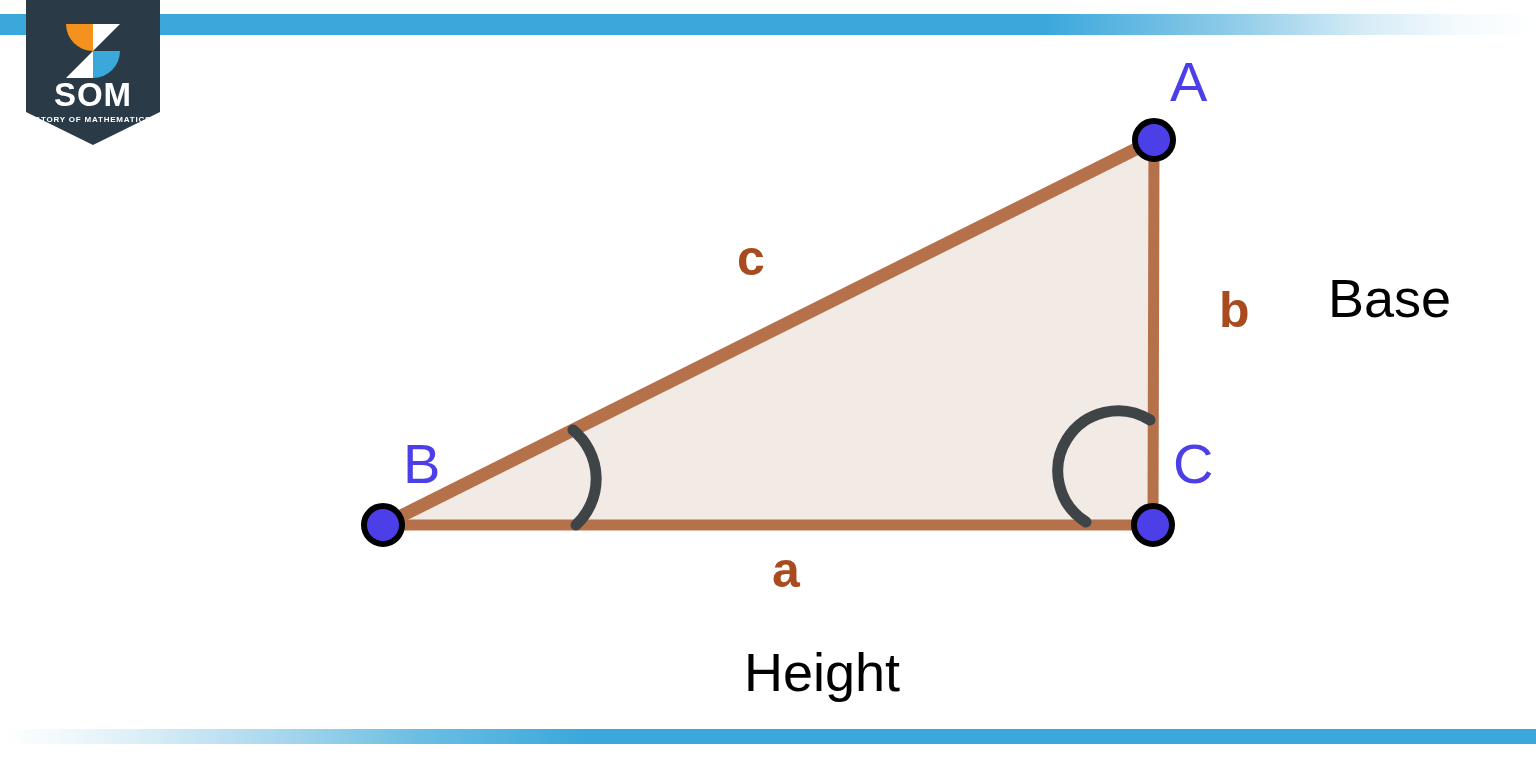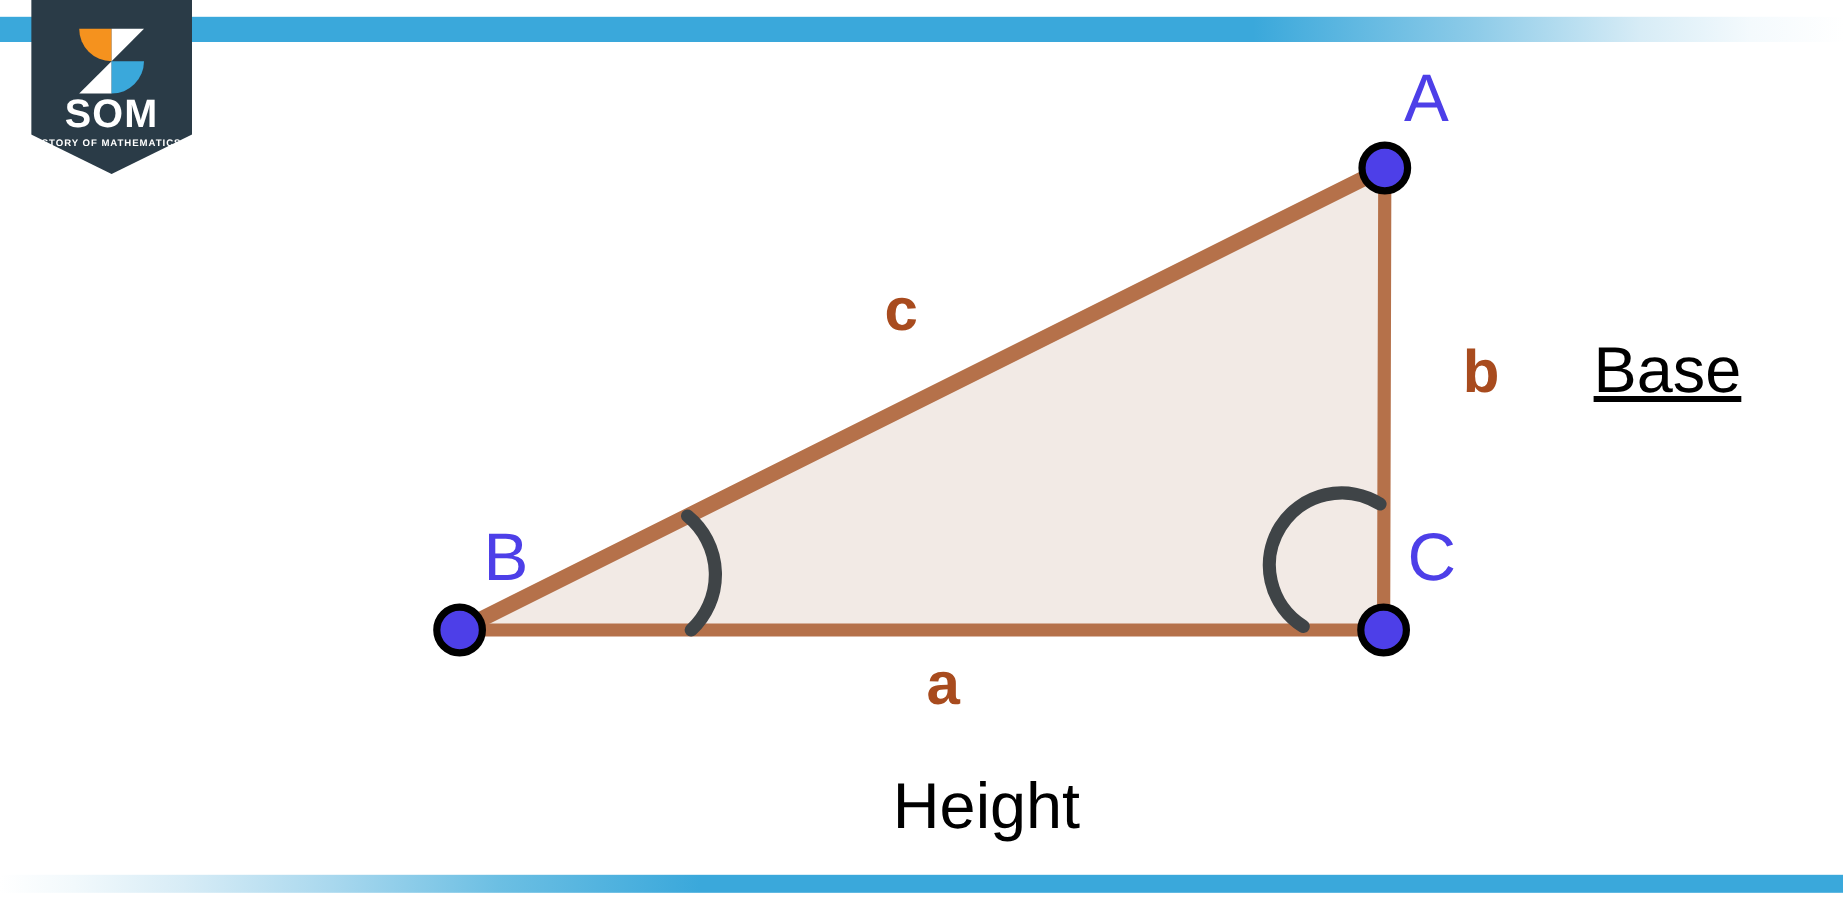--- a/index.html
+++ b/index.html
@@ -113,16 +113,16 @@
   </svg>
 
   <div class="lbl vertex-label" style="left:1170px; top:54px; color:#4d3fe8;">A</div>
   <div class="lbl vertex-label" style="left:403px; top:436px; color:#4d3fe8;">B</div>
   <div class="lbl vertex-label" style="left:1173px; top:436px; color:#4d3fe8;">C</div>
 
   <div class="lbl side-label" style="left:737px; top:233px; color:#a84b1e;">c</div>
   <div class="lbl side-label" style="left:1219px; top:285px; color:#a84b1e;">b</div>
   <div class="lbl side-label" style="left:772px; top:545px; color:#a84b1e;">a</div>
 
-  <div class="lbl word-label" style="left:1328px; top:282px;text-decoration:underline;">Base</div>
+  <div class="lbl word-label" style="left:1328px; top:271px;">Base</div>
   <div class="lbl word-label" style="left:744px; top:645px;">Height</div>
 
 </div>
 
 </body></html>

